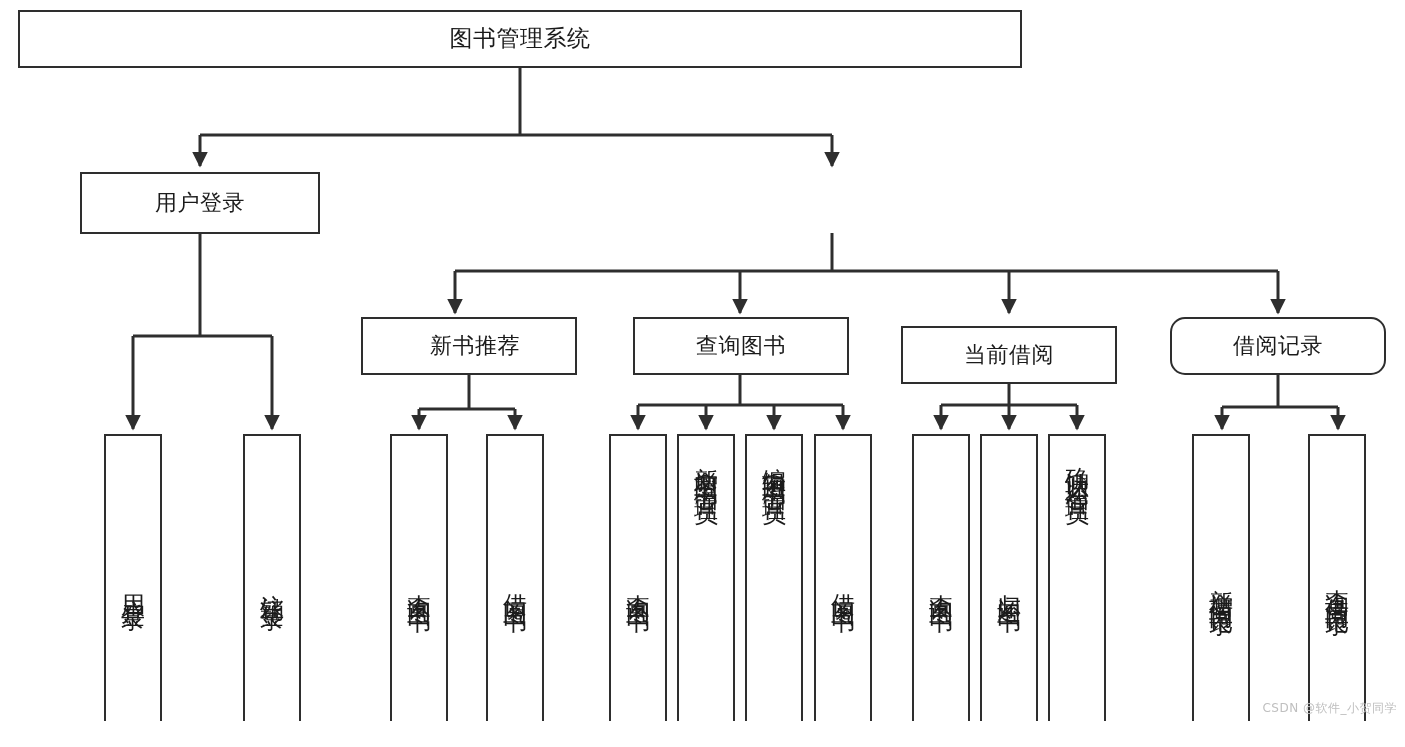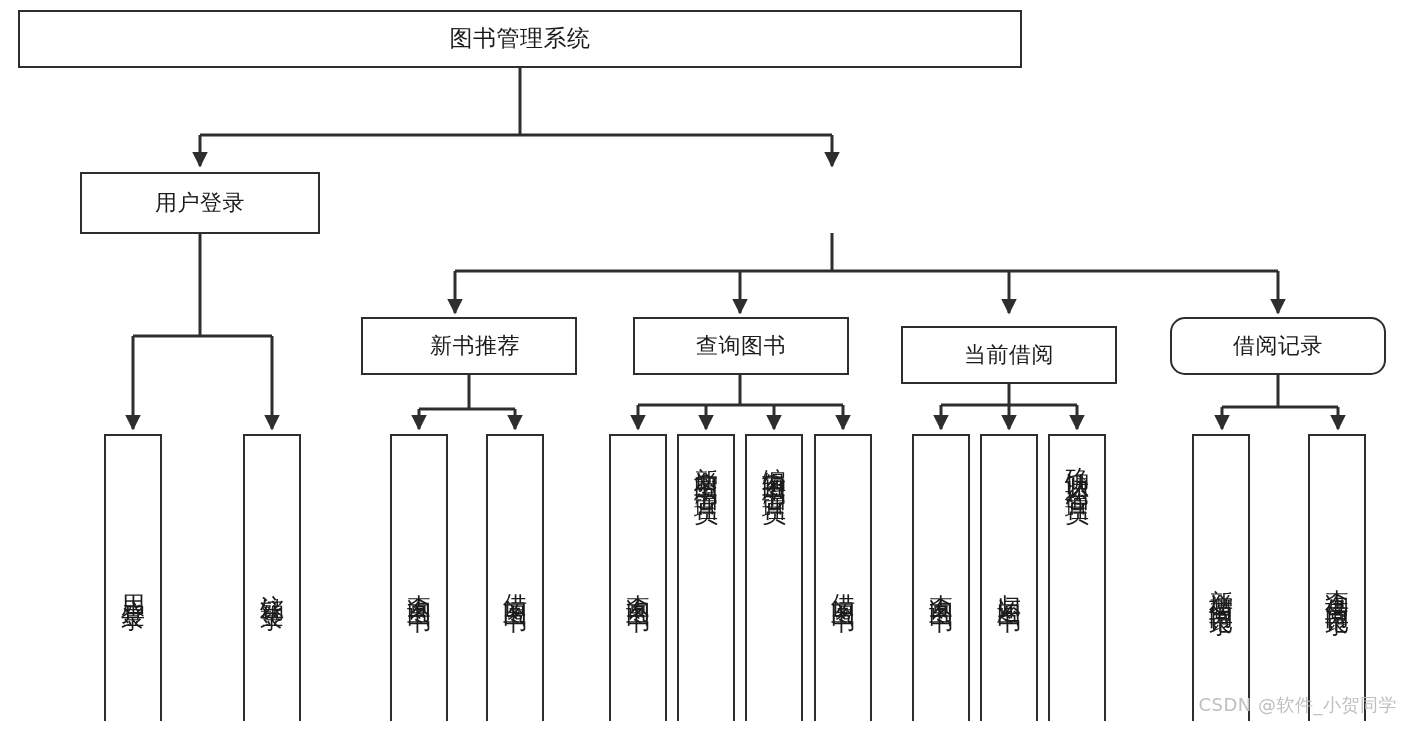--- a/index.html
+++ b/index.html
@@ -58,21 +58,21 @@
     line-height:1;
   }
   .node.vert.centered{
     align-items:center;
     padding-top:0;
   }
   #watermark{
     position:absolute;
     right:8px;
     bottom:4px;
-    font-size:18px;
+    font-size:12px;
     color:#bfbfbf;
     letter-spacing:0.5px;
     white-space:nowrap;
     font-family:"DejaVu Sans","Liberation Sans",sans-serif;
   }
 </style>
 </head>
 <body>
 
 <div id="canvas">

